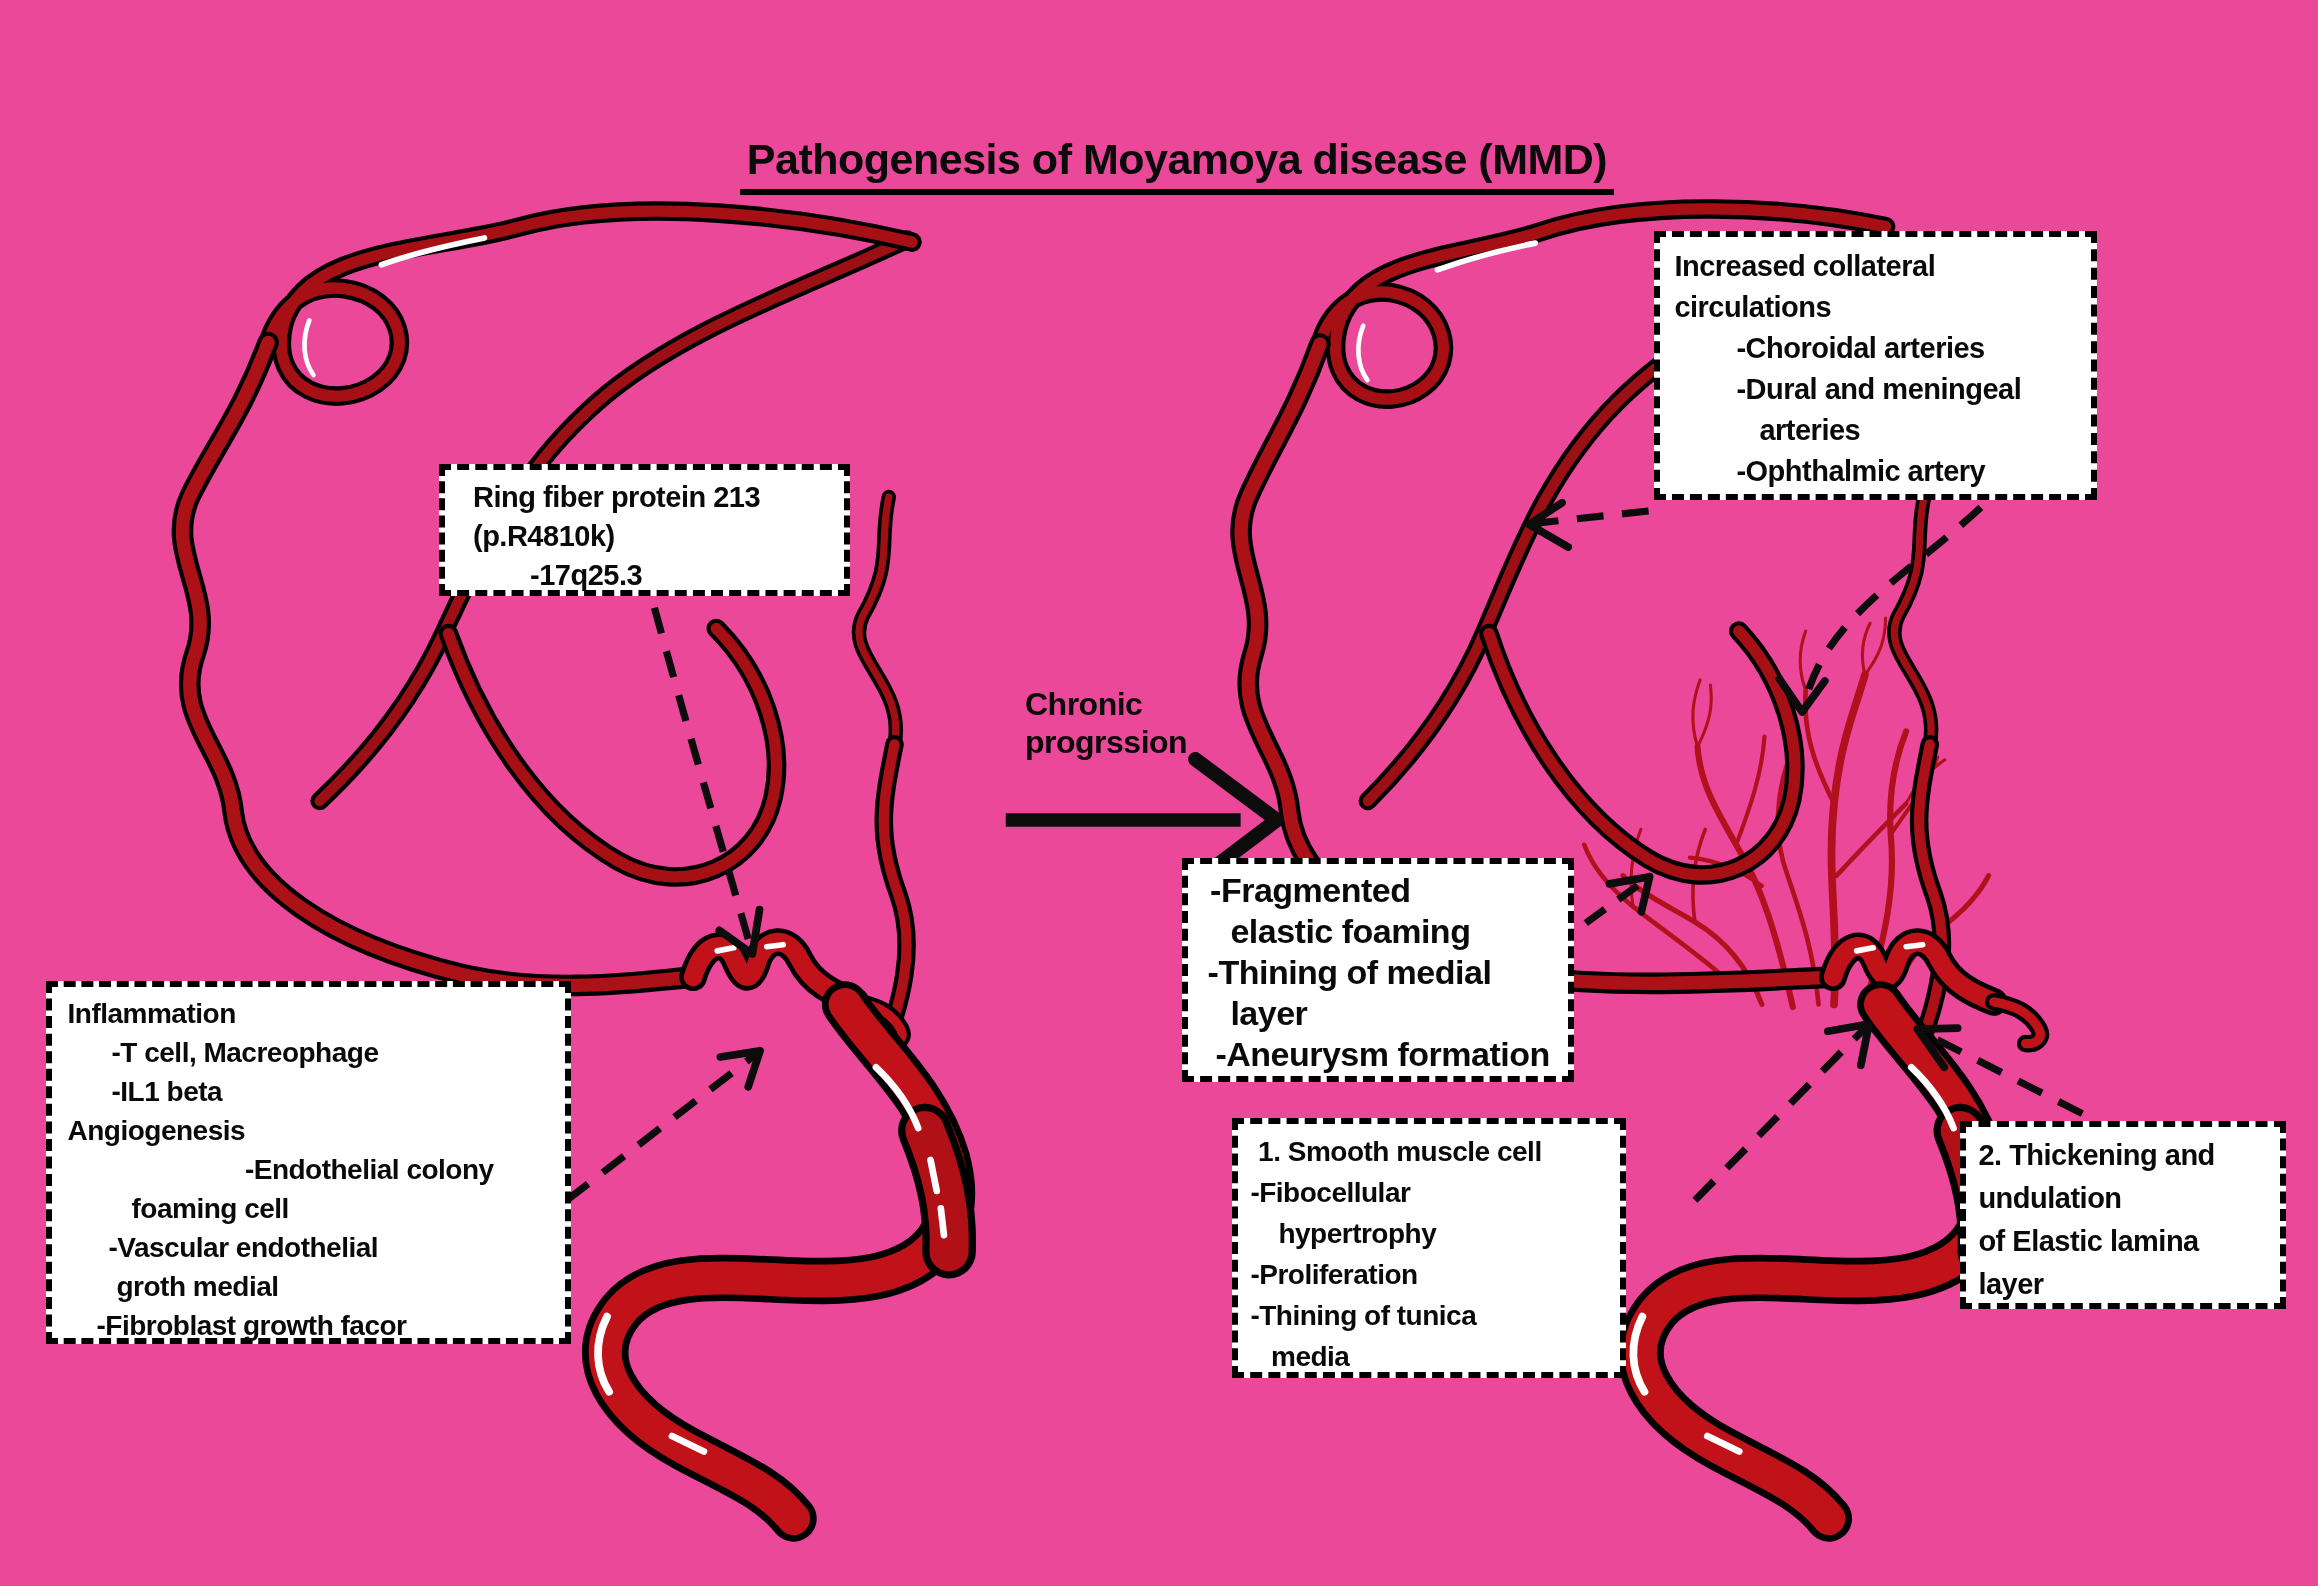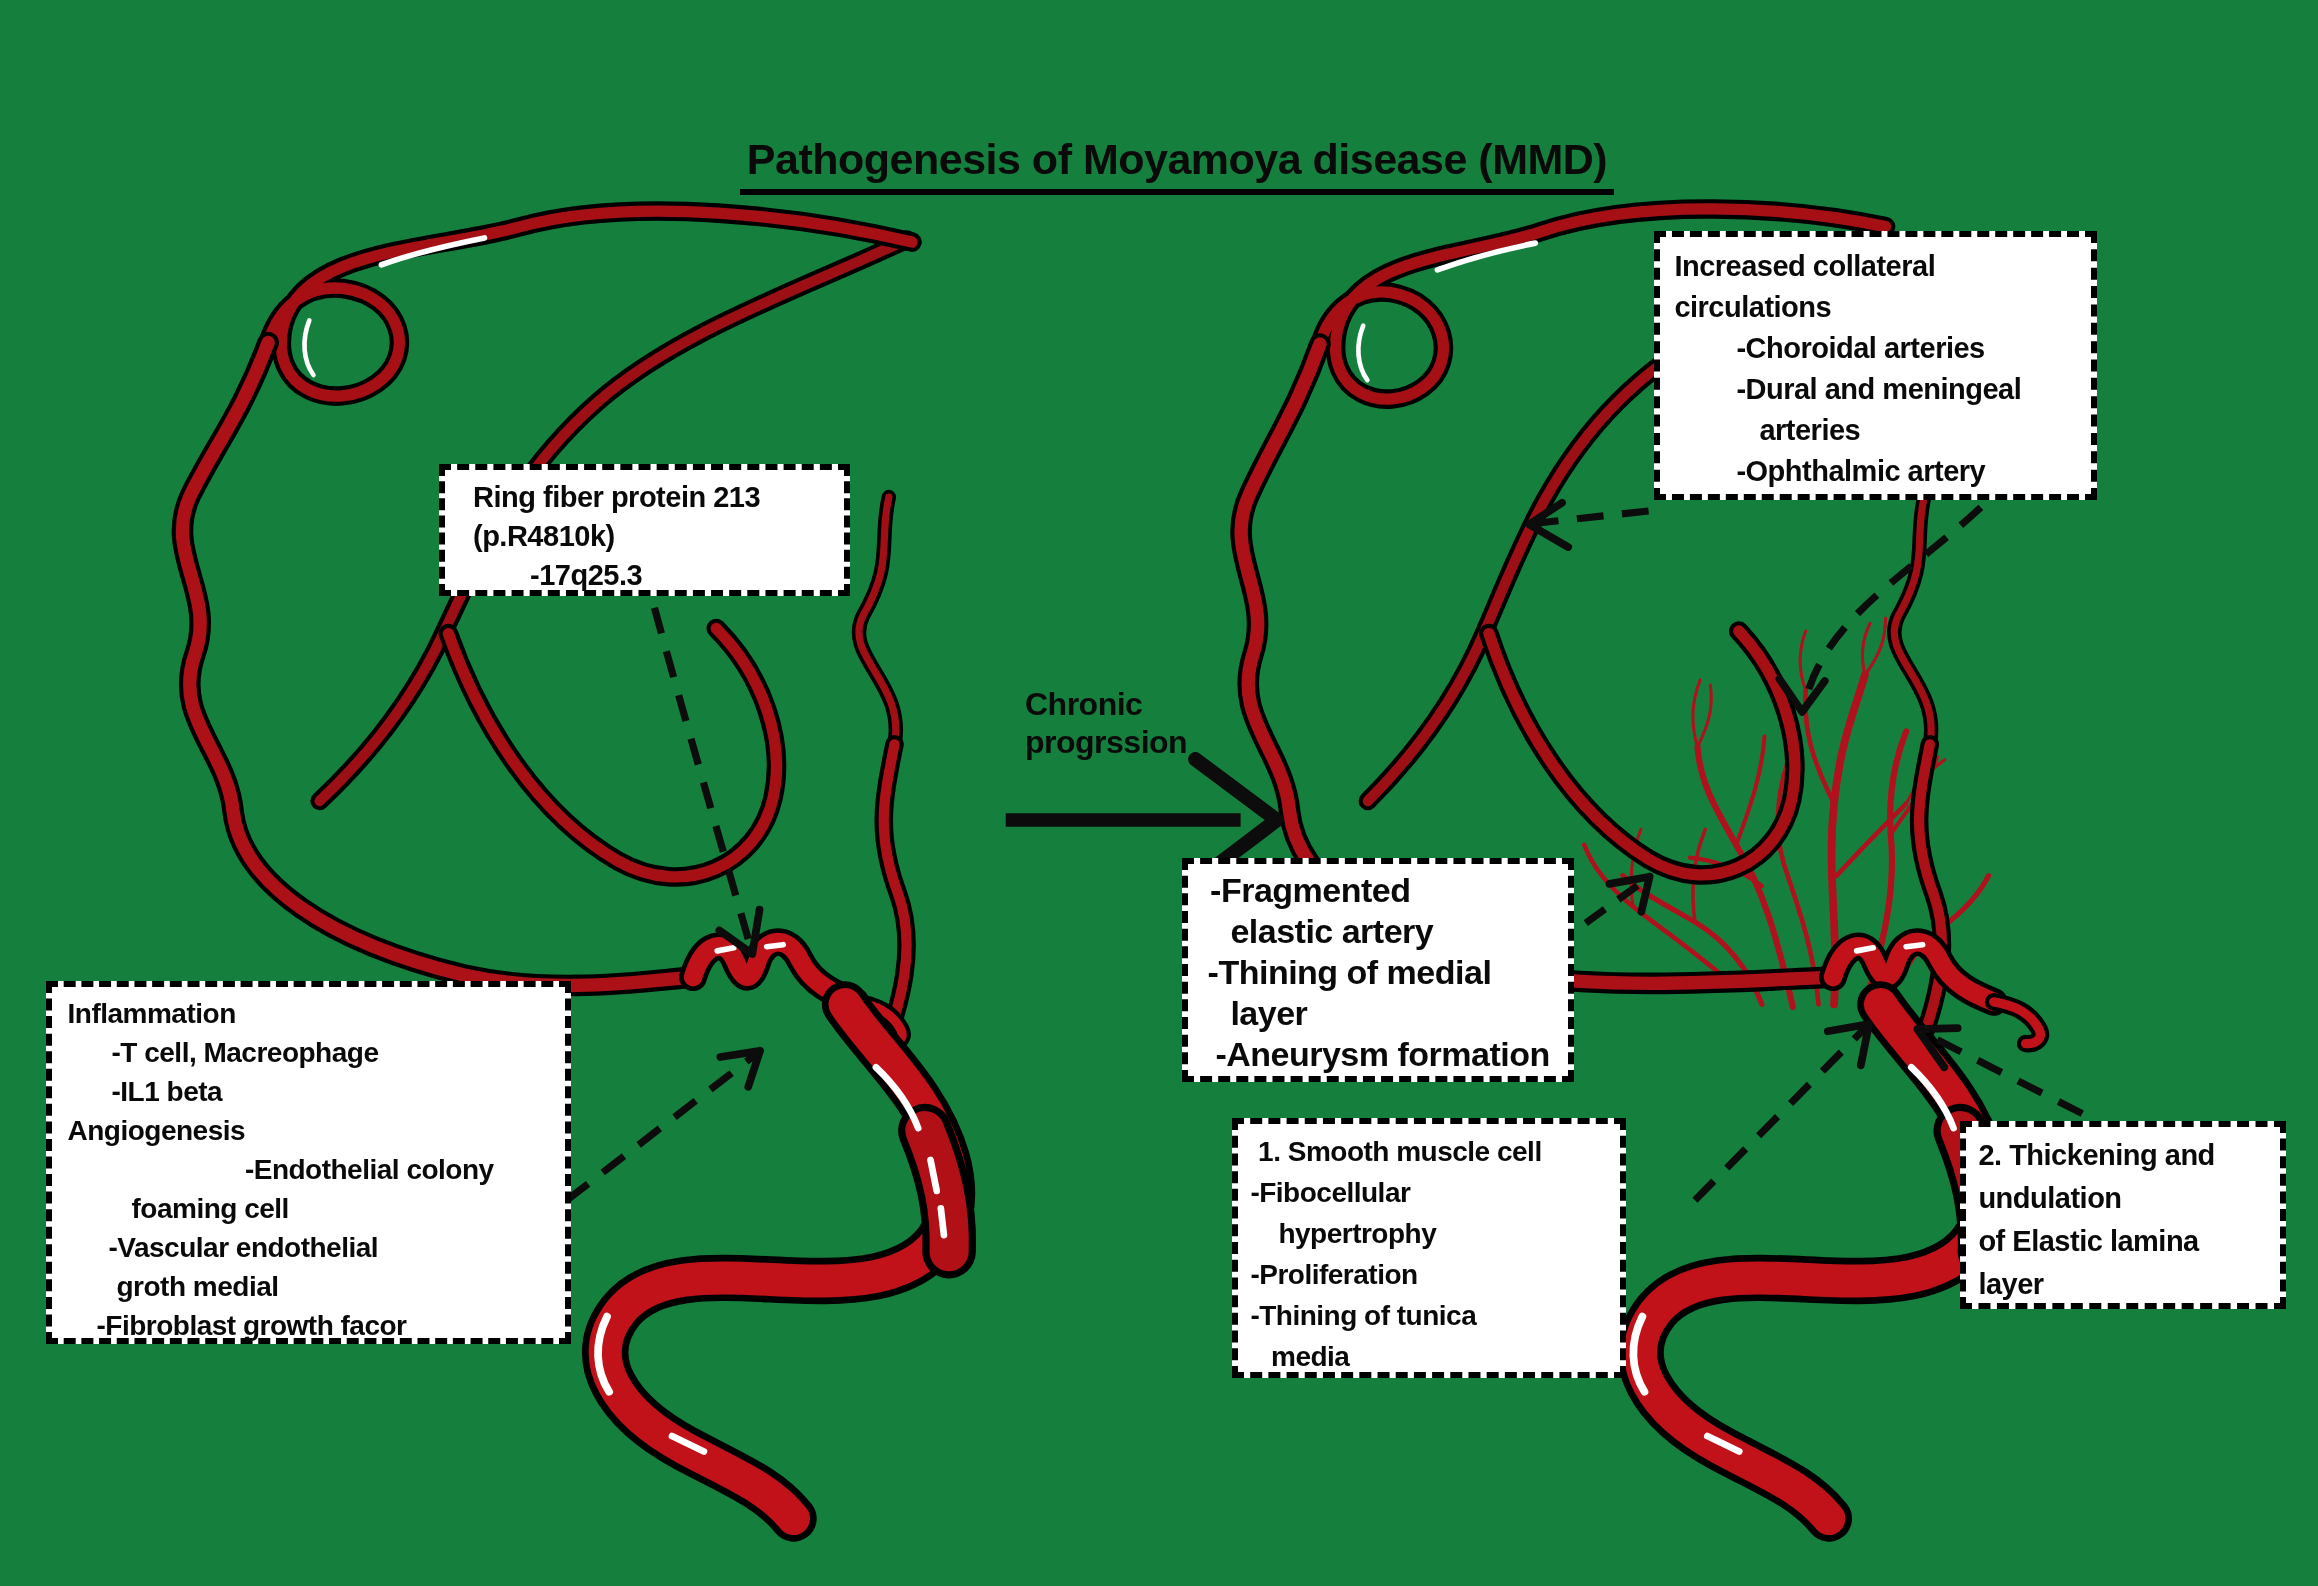--- a/index.html
+++ b/index.html
@@ -1,19 +1,19 @@
 <!DOCTYPE html>
 <html style="font-size:8.2px"><head>
 <meta charset="utf-8">
 <style>
   html,body{margin:0;padding:0;background:#ffffff;}
   #canvas{
     position:relative;
     width:2319px;height:1586px;
-    background:#15803d;
+    background:#ec4899;
     overflow:hidden;
     font-family:"Liberation Sans", sans-serif;
     color:#0a0a0a;
   }
   #vessel-layer{position:absolute;left:0;top:0;width:2319px;height:1586px;}
   .ttl{
     position:absolute;left:644px;top:135px;width:1066px;
     text-align:center;
   }
   .ttl span{
@@ -232,21 +232,21 @@
     <div class="ln">Increased collateral</div>
     <div class="ln">circulations</div>
     <div class="ln" style="left:62px;">-Choroidal arteries</div>
     <div class="ln" style="left:62px;">-Dural and meningeal</div>
     <div class="ln" style="left:85px;">arteries</div>
     <div class="ln" style="left:62px;">-Ophthalmic artery</div>
   </div>
 
   <div class="dbox" style="left:1182px;top:858px;width:392px;height:224px;padding:6.2px 0 0 14.4px;font-size:34px;line-height:41px;">
     <div class="ln" style="left:7.7px;">-Fragmented</div>
-    <div class="ln" style="left:28px;">elastic artery</div>
+    <div class="ln" style="left:28px;">elastic foaming</div>
     <div class="ln" style="left:5.2px;">-Thining of medial</div>
     <div class="ln" style="left:28px;">layer</div>
     <div class="ln" style="left:13px;">-Aneurysm formation</div>
   </div>
 
   <div class="dbox" style="left:1232px;top:1118px;width:394px;height:260px;padding:7.2px 0 0 12.4px;font-size:28px;line-height:41px;">
     <div class="ln" style="left:7.7px;">1. Smooth muscle cell</div>
     <div class="ln">-Fibocellular</div>
     <div class="ln" style="left:28px;">hypertrophy</div>
     <div class="ln">-Proliferation</div>

